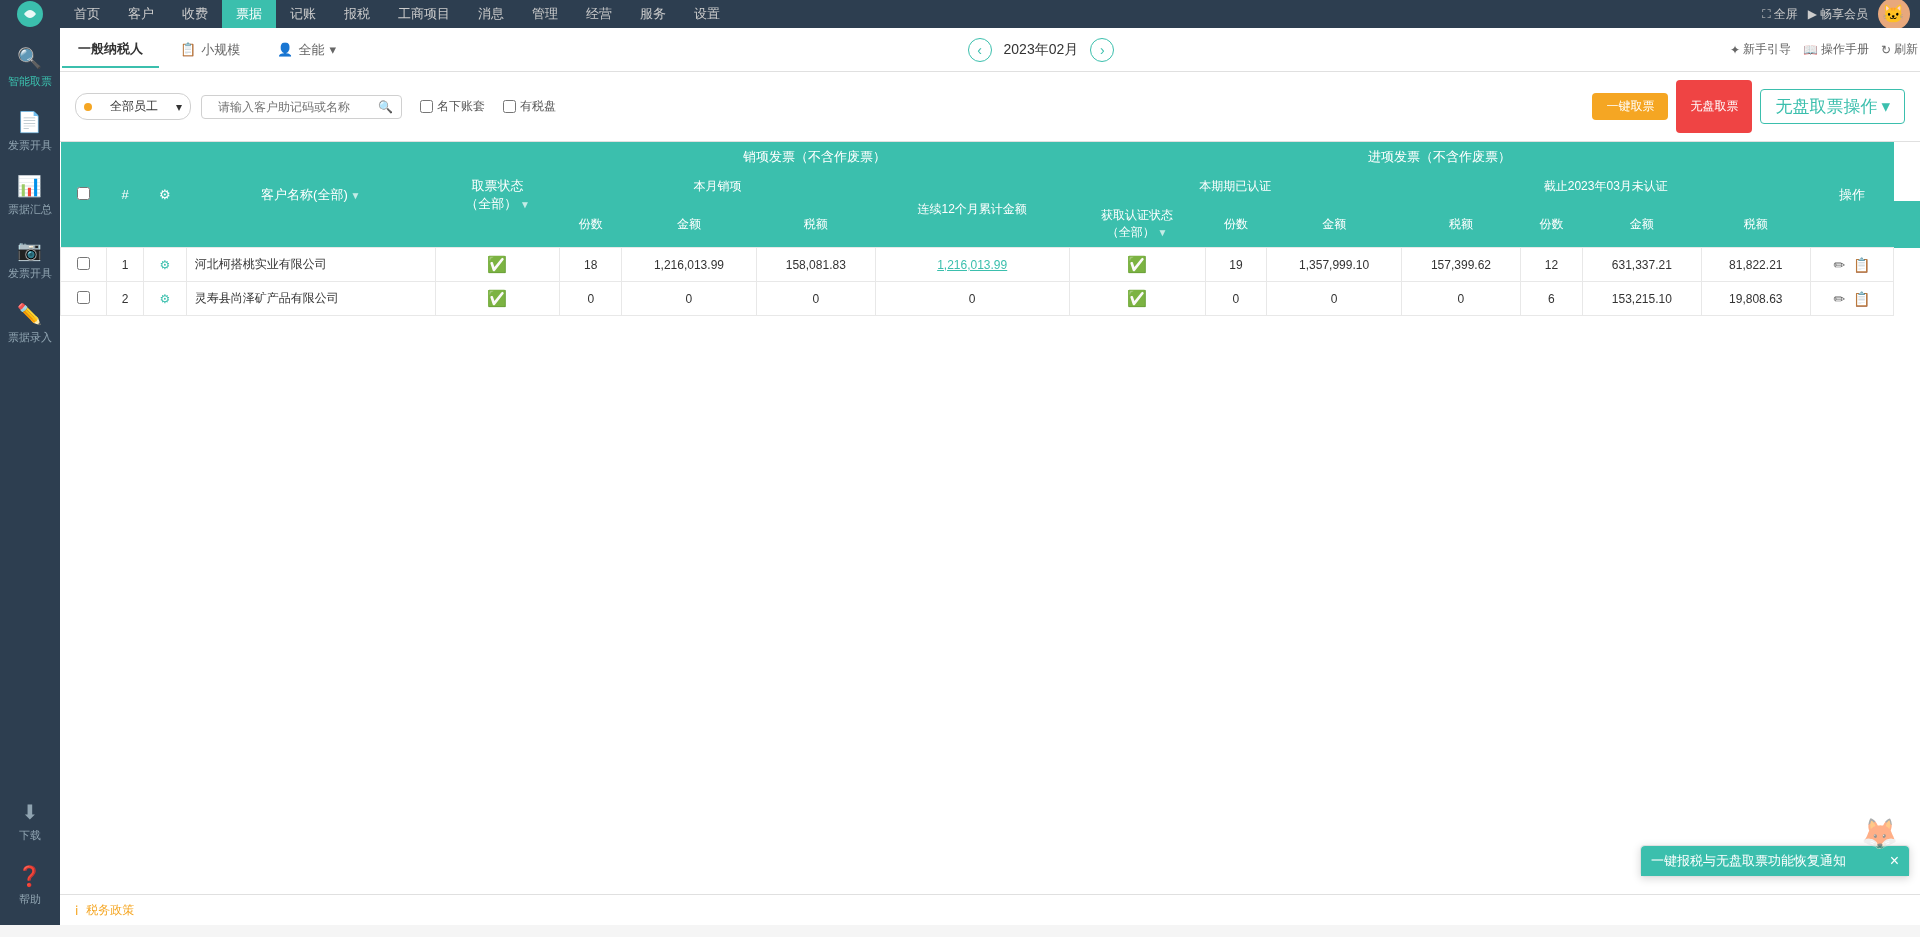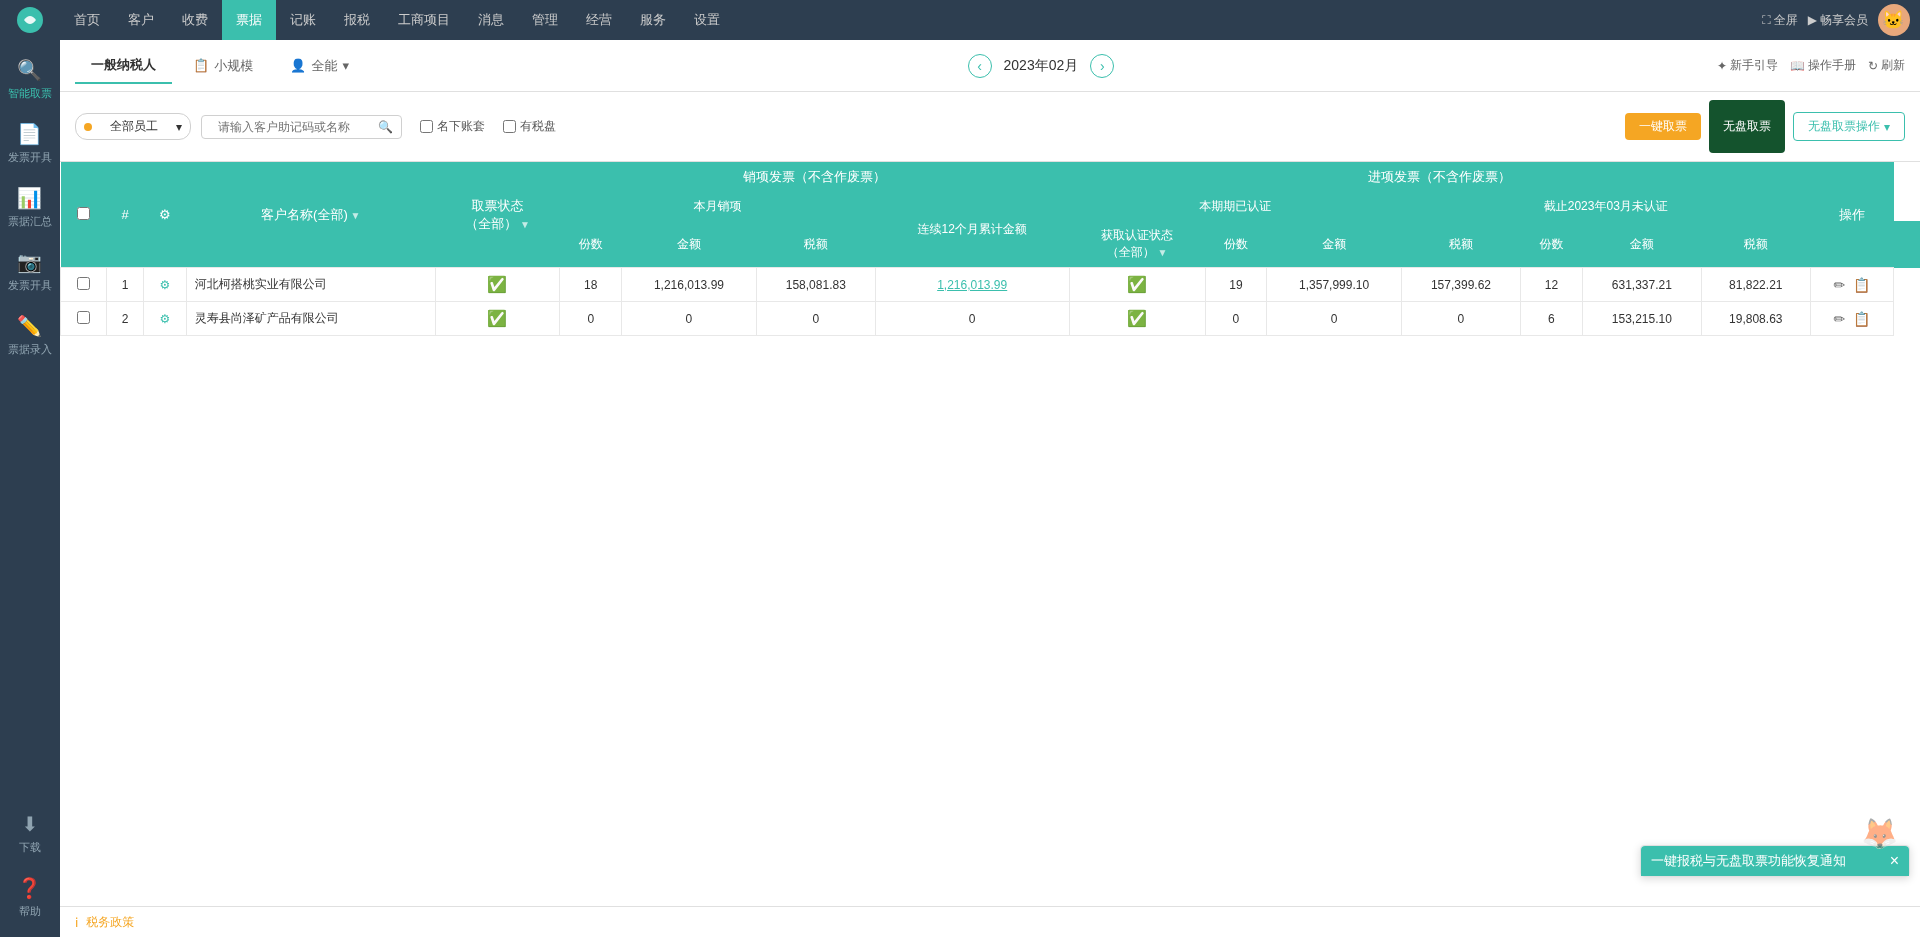--- a/index.html
+++ b/index.html
@@ -1,21 +1,21 @@
 <!DOCTYPE html>
 <html><head>
   <meta charset="utf-8">
   <style>
     * { box-sizing: border-box; margin: 0; padding: 0; }
     body { font-family: 'Microsoft YaHei', Arial, sans-serif; font-size: 13px; background: #f5f5f5; color: #333; min-width: 1920px; }
 
     
     .top-nav {
       background: #2d3e50;
-      height: 40px;
+      height: 28px;
       display: flex;
       align-items: center;
       padding: 0 10px;
       color: #ccc;
     }
     .top-nav .logo {
       width: 40px;
       height: 40px;
       display: flex;
       align-items: center;
@@ -107,22 +107,22 @@
       overflow: hidden;
       background: #f0f0f0;
     }
 
     
     .tab-bar {
       background: #fff;
       border-bottom: 1px solid #e0e0e0;
       display: flex;
       align-items: center;
-      padding: 0 15px;
-      height: 52px;
+      padding: 0 2px;
+      height: 44px;
       gap: 5px;
     }
     .tab {
       padding: 8px 16px;
       cursor: pointer;
       font-size: 13px;
       color: #666;
       border-radius: 4px 4px 0 0;
       display: flex;
       align-items: center;
@@ -232,36 +232,36 @@
       background: #f5a623;
       color: #fff;
       border: none;
       border-radius: 4px;
       padding: 5px 14px;
       font-size: 12px;
       cursor: pointer;
       white-space: nowrap;
     }
     .btn-teal {
-      background: #14532d;
+      background: #ef4444;
       color: #fff;
       border: none;
       border-radius: 4px;
       padding: 18px 14px;
       font-size: 12px;
       cursor: pointer;
       white-space: nowrap;
     }
     .btn-outline-teal {
       background: #fff;
       color: #3bbfad;
       border: 1px solid #3bbfad;
       border-radius: 4px;
       padding: 5px 14px;
-      font-size: 12px;
+      font-size: 17px;
       cursor: pointer;
       white-space: nowrap;
       display: flex;
       align-items: center;
       gap: 4px;
     }
 
     
     .table-wrapper {
       flex: 1;

